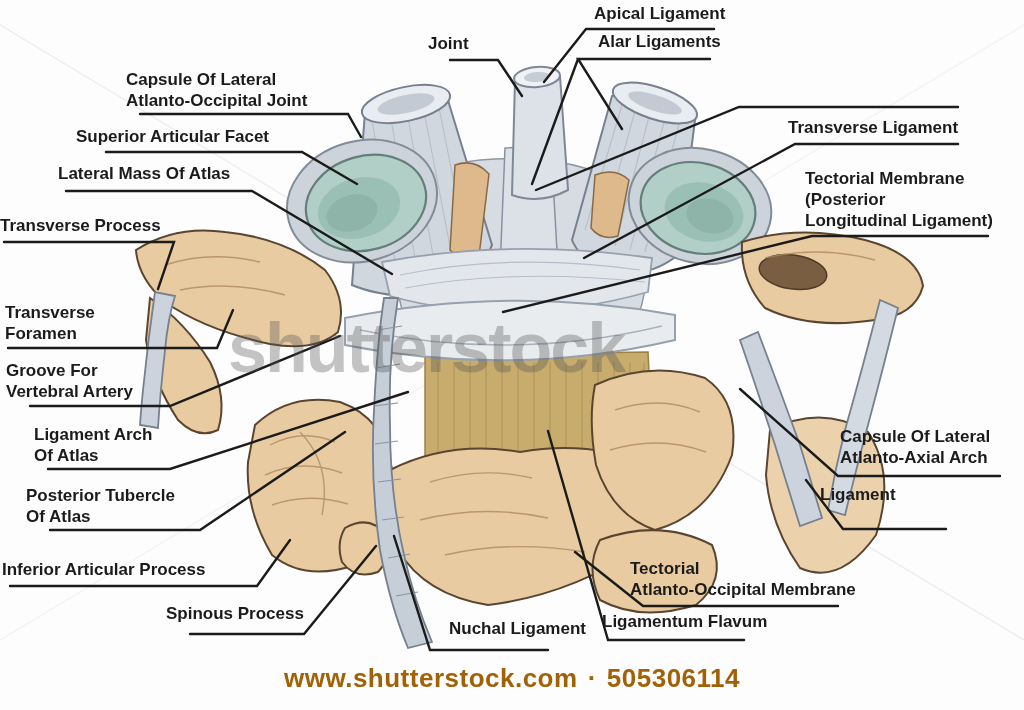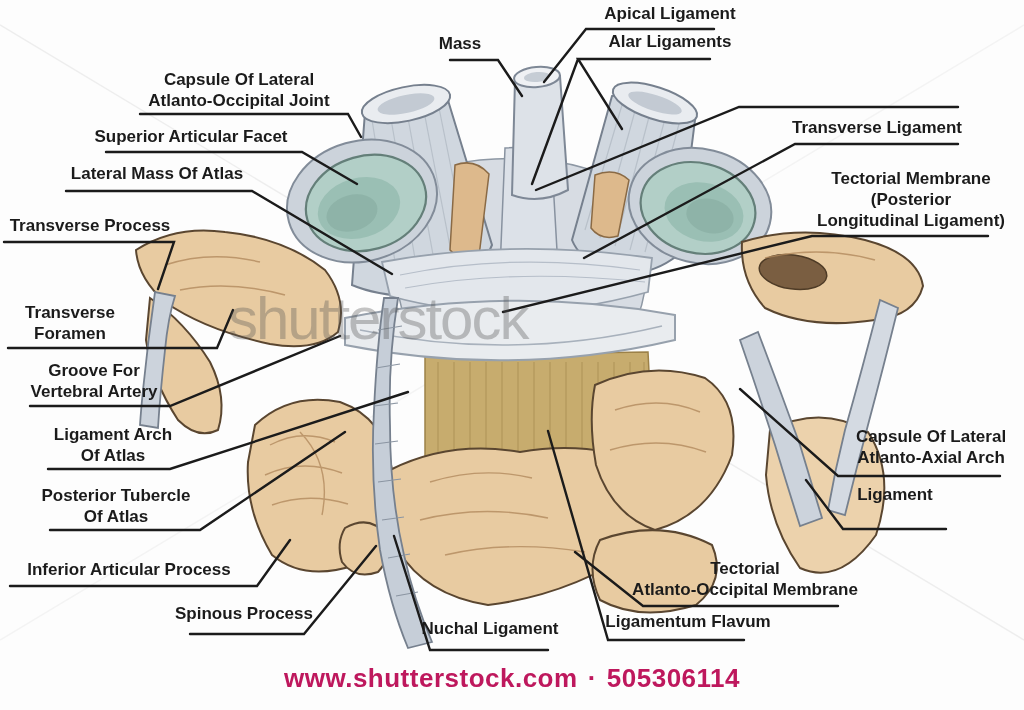--- a/index.html
+++ b/index.html
@@ -3,31 +3,31 @@
 <meta charset="utf-8">
 <style>
   html,body{margin:0;padding:0;background:#ffffff;}
   .stage{
     position:relative;width:1024px;height:710px;background:#fdfdfd;overflow:hidden;
     font-family:"Liberation Sans", sans-serif;
   }
   .art{position:absolute;left:0;top:0;width:1024px;height:710px;}
   .label{
     position:absolute;font-weight:700;font-size:17px;line-height:21px;
-    color:#1b1b1b;text-align:center;letter-spacing:0px;z-index:3;
+    color:#1b1b1b;letter-spacing:0px;z-index:3;
   }
   .label span{display:block;white-space:nowrap;}
   .watermark{
-    position:absolute;left:228px;top:284px;z-index:2;
-    font-size:60px;font-weight:400;letter-spacing:-2px;
+    position:absolute;left:228px;top:308px;z-index:2;
+    font-size:70px;font-weight:700;letter-spacing:-2px;
     color:rgba(82,82,82,0.34);user-select:none;
   }
   .footer{
     position:absolute;left:0;right:0;top:663px;text-align:center;z-index:3;
-    font-size:26px;font-weight:700;color:#be185d;letter-spacing:0.5px;
+    font-size:26px;font-weight:700;color:#a16207;letter-spacing:0.5px;
   }
   .footer span{margin:0 5px;}
 </style>
 </head>
 <body>
 
 <div class="stage">
 
   <svg class="art" viewBox="0 0 1024 710">
 
@@ -149,21 +149,21 @@
       <path d="M838,606 L643,606 L575,552"></path>
       <path d="M190,634 L304,634 L376,546"></path>
       <path d="M548,650 L430,650 L394,536"></path>
       <path d="M744,640 L608,640 L548,431"></path>
     </g>
   </svg>
 
   <div class="watermark">shutterstock</div>
 
   <div class="label" style="left:428px;top:33px;width:64px">
-    <span>Mass</span>
+    <span>Joint</span>
   </div>
   <div class="label" style="left:594px;top:3px;width:152px">
     <span>Apical Ligament</span>
   </div>
   <div class="label" style="left:598px;top:31px;width:144px">
     <span>Alar Ligaments</span>
   </div>
   <div class="label" style="left:126px;top:69px;width:226px">
     <span>Capsule Of Lateral</span>
     <span>Atlanto-Occipital Joint</span>
@@ -213,21 +213,21 @@
   <div class="label" style="left:2px;top:559px;width:254px">
     <span>Inferior Articular Process</span>
   </div>
   <div class="label" style="left:630px;top:558px;width:230px">
     <span>Tectorial</span>
     <span>Atlanto-Occipital Membrane</span>
   </div>
   <div class="label" style="left:166px;top:603px;width:156px">
     <span>Spinous Process</span>
   </div>
-  <div class="label" style="left:420px;top:618px;width:140px">
+  <div class="label" style="left:449px;top:618px;width:140px">
     <span>Nuchal Ligament</span>
   </div>
   <div class="label" style="left:602px;top:611px;width:172px">
     <span>Ligamentum Flavum</span>
   </div>
 
   <div class="footer">
     <span>www.shutterstock.com</span><span>·</span><span>505306114</span>
   </div>
 

